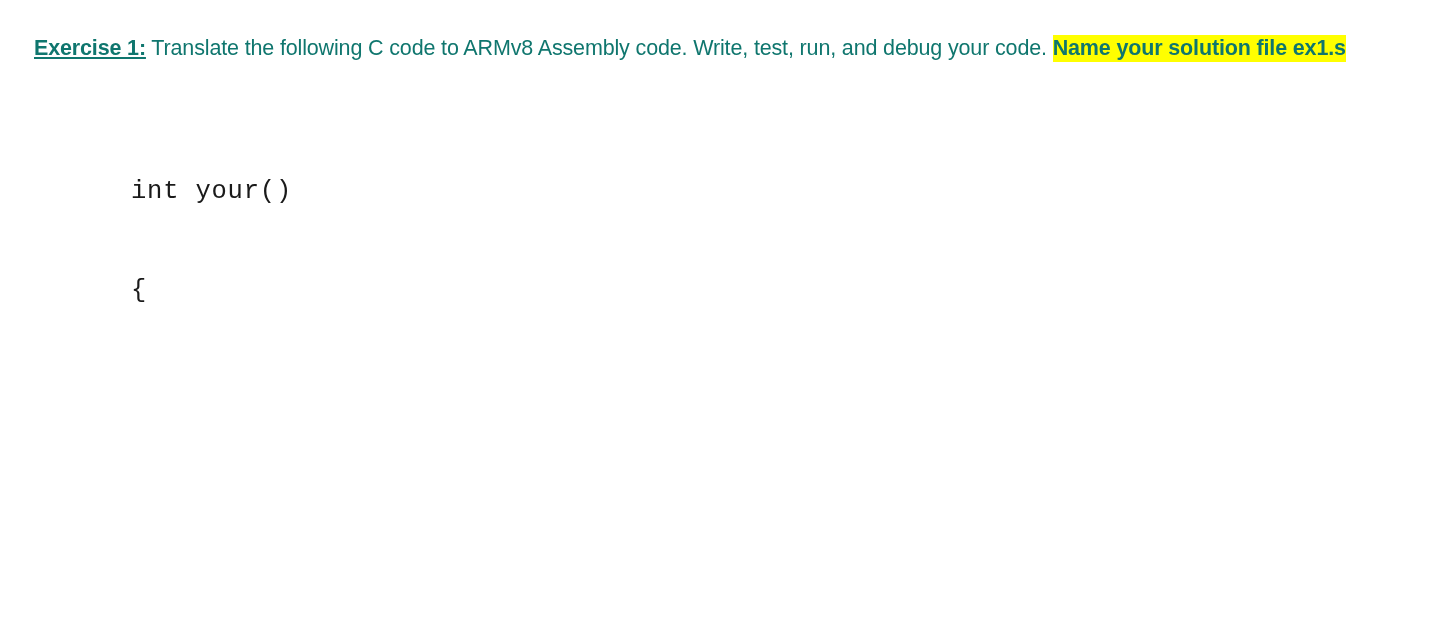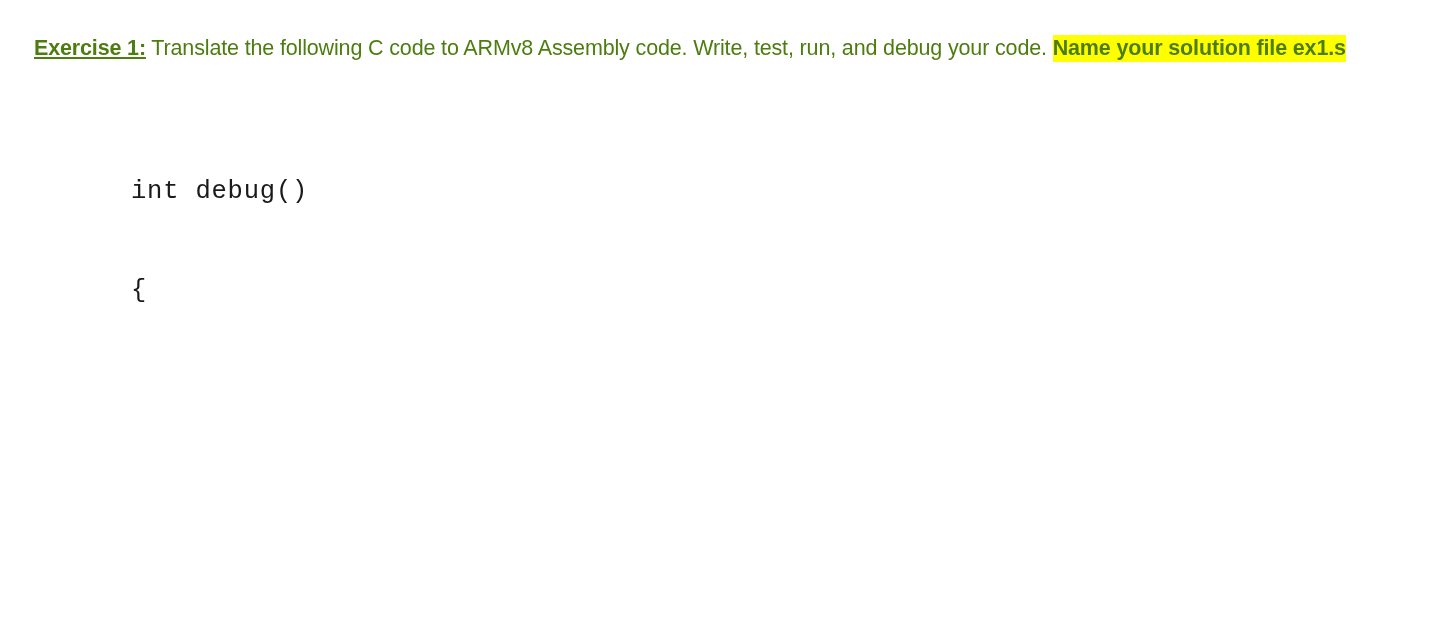--- a/index.html
+++ b/index.html
@@ -26,21 +26,21 @@
   
   .prompt {
     position: absolute;
     left: 34px;
     top: 10px;
     width: 1360px;
     font-family: "Liberation Sans", sans-serif;
     font-size: 21.5px;
     line-height: 32px;
     letter-spacing: -0.15px;
-    color: #4d7c0f;
+    color: #0f766e;
     word-spacing: 0px;
   }
   .prompt .lead {
     font-weight: bold;
     text-decoration: underline;
     text-underline-offset: 2px;
   }
   .prompt .body-text {
     font-weight: normal;
   }
@@ -74,21 +74,21 @@
   }
 </style>
 </head>
 <body>
 
 <div id="page" style="background-color: rgb(255, 255, 255);">
 
   <p class="prompt"><span class="lead">Exercise 1:</span><span class="body-text"> Translate the following C code to ARMv8 Assembly code. Write, test, run, and debug your code. </span><span class="hl" style="background-color: rgb(255, 255, 0);">Name your solution file ex1.s</span></p>
 
   <div class="code-block">
-    <span class="code-line">int debug()</span>
+    <span class="code-line">int your()</span>
     <span class="code-line">{</span>
     <span class="code-line blank"></span>
     
     
     
     
     
     
     
     

